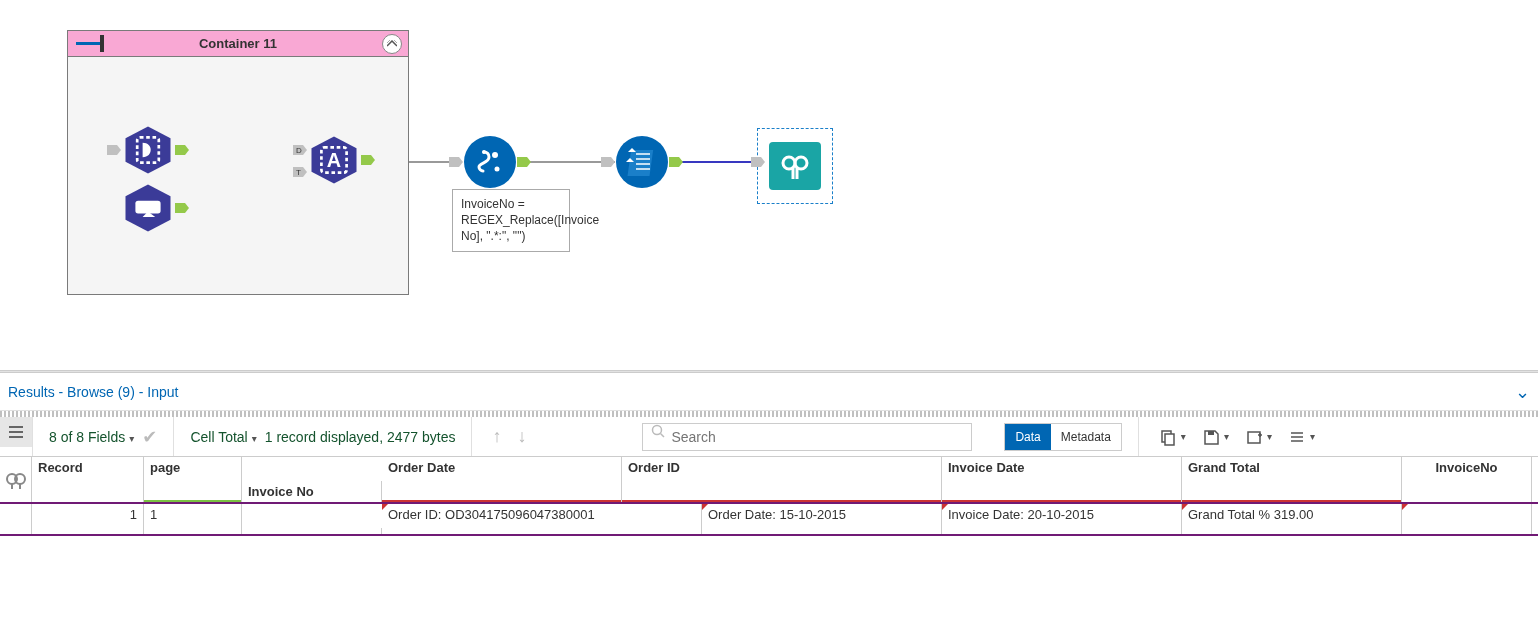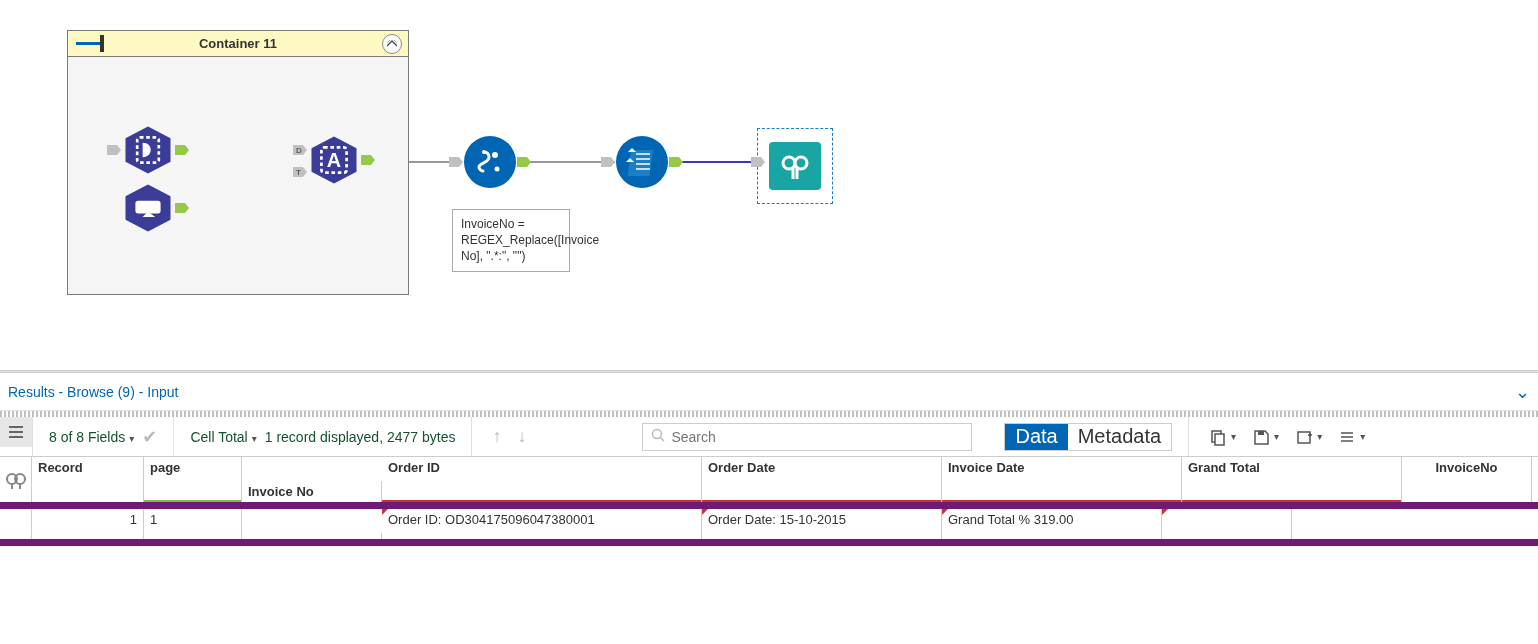--- a/index.html
+++ b/index.html
@@ -1,62 +1,62 @@
 <!DOCTYPE html>
 <html><head>
 <meta charset="utf-8">
 <style>
   * { box-sizing: border-box; margin: 0; padding: 0; }
   body { font-family: "Segoe UI", Tahoma, sans-serif; font-size: 13px; background: #fff; color: #333; width: 1538px; }
   .canvas-area { height: 370px; position: relative; background: #fff; }
   .container-box { position: absolute; left: 67px; top: 30px; width: 342px; height: 265px; border: 1px solid #7a7a7a; background: #f5f5f5; }
-  .container-header { height: 26px; border-bottom: 1px solid #7a7a7a; display: flex; align-items: center; background: #fef9c3; position: relative; }
+  .container-header { height: 26px; border-bottom: 1px solid #7a7a7a; display: flex; align-items: center; background: #f9a8d4; position: relative; }
   .container-title { flex: 1; text-align: center; font-weight: 600; color: #333; }
   .container-icon-left { position: absolute; left: 8px; top: 4px; width: 28px; height: 17px; }
   .container-icon-left .bar { width: 28px; height: 3px; background: #0066b3; position: absolute; top: 7px; }
   .container-icon-left .cap { width: 4px; height: 17px; background: #333; position: absolute; right: 0; top: 0; }
   .container-collapse { position: absolute; right: 6px; top: 3px; width: 20px; height: 20px; border-radius: 10px; border: 1px solid #888; display: flex; align-items: center; justify-content: center; font-size: 10px; color: #555; background: #fff; }
   .canvas-area svg.connector-svg { position: absolute; left: 0; top: 0; width: 840px; height: 340px; pointer-events: none; }
   .tool { position: absolute; width: 56px; height: 56px; display: flex; align-items: center; justify-content: center; }
   .hex-svg { width: 54px; height: 54px; }
   .circ-tool { width: 52px; height: 52px; border-radius: 50%; display: flex; align-items: center; justify-content: center; }
   .formula-circle { background: #0066b3; }
   .data-circle { background: #0066b3; }
   .browse-box { width: 52px; height: 48px; background: #1aa5a5; display: flex; align-items: center; justify-content: center; border-radius: 4px; }
   .browse-selected { position: absolute; border: 1px dashed #1a7fc9; padding: 9px; }
-  .formula-note { position: absolute; left: 452px; top: 209px; width: 118px; border: 1px solid #aaa; background: #fff; padding: 6px 8px; font-size: 12px; line-height: 1.35; color: #333; }
+  .formula-note { position: absolute; left: 452px; top: 189px; width: 118px; border: 1px solid #aaa; background: #fff; padding: 6px 8px; font-size: 12px; line-height: 1.35; color: #333; }
   .anchor-port { position: absolute; width: 14px; height: 14px; }
   .port-in { fill: #c0c0c0; }
   .port-out { fill: #94c94a; }
   
   .panel-divider { height: 3px; background: #e2e2e2; border-top: 1px solid #ccc; border-bottom: 1px solid #ccc; }
   .results-bar { height: 38px; display: flex; align-items: center; padding: 0 8px; color: #0066b3; border-bottom: 1px solid #e0e0e0; }
   .results-bar .rb-text { font-size: 14px; }
   .results-bar .chev { margin-left: auto; color: #0066b3; font-size: 18px; }
   .grip-dots { height: 6px; background: repeating-linear-gradient(90deg, #c0c0c0 0 2px, transparent 2px 4px); }
   
   .toolbar { height: 40px; display: flex; align-items: center; border-bottom: 1px solid #ccc; }
   .left-tabs { width: 32px; display: flex; flex-direction: column; }
   .lt-btn { height: 30px; display: flex; align-items: center; justify-content: center; color: #666; }
   .lt-btn.active { background: #e6e6e6; }
   .tb-chunk { display: flex; align-items: center; gap: 8px; padding: 0 16px; height: 100%; border-left: 1px solid #e0e0e0; }
   .tb-chunk:first-of-type { border-left: none; }
   .tb-label { font-size: 14px; color: #14532d; }
   .caret-down::after { content: "▾"; margin-left: 4px; font-size: 10px; color: #555; }
   .check-gray { color: #bbb; font-size: 18px; }
   .arrow-nav { color: #bbb; font-size: 18px; padding: 0 4px; }
-  .search-box { display: flex; align-items: center; border: 1px solid #ccc; height: 28px; width: 330px; padding: 0 8px; }
+  .search-box { display: flex; border: 1px solid #ccc; height: 28px; width: 330px; padding: 0 8px; }
   .search-box input { border: none; outline: none; font-size: 14px; flex: 1; color: #888; }
   .search-icon { color: #bbb; margin-right: 6px; }
   .data-meta { display: flex; border: 1px solid #ccc; height: 28px; overflow: hidden; }
-  .dm-tab { padding: 12px 10px; display: flex; align-items: center; font-size: 20px; }
+  .dm-tab { padding: 12px 10px; display: flex; align-items: center; font-size: 12px; }
   .dm-tab.active { background: #0066b3; color: #fff; }
   .tb-icon { color: #555; font-size: 16px; padding: 0 4px; display: flex; align-items: center; }
   
-  .grid-row { display: flex; border-bottom: 7px solid #701a75; min-height: 26px; }
+  .grid-row { display: flex; border-bottom: 2px solid #701a75; min-height: 26px; }
   .left-icon-col { width: 32px; border-right: 1px solid #ccc; }
   .hdr-cell { border-right: 1px solid #ccc; padding: 3px 6px; font-weight: 600; font-size: 13px; background: #fff; position: relative; }
   .hdr-red::after { content: ""; position: absolute; left: 0; right: 0; bottom: 0; height: 2px; background: #cc3333; }
   .hdr-green::after { content: ""; position: absolute; left: 0; right: 0; bottom: 0; height: 2px; background: #7bc043; }
   .data-cell { border-right: 1px solid #ccc; padding: 3px 6px; font-size: 13px; position: relative; }
   .red-tri::before { content: ""; position: absolute; left: 0; top: 0; width: 0; height: 0; border-style: solid; border-width: 6px 6px 0 0; border-color: #cc3333 transparent transparent transparent; }
   .col-record { width: 112px; text-align: right; }
   .col-page { width: 98px; }
   .col-invno { width: 140px; margin-top: 24px; }
   .col-orderid { width: 320px; }
@@ -286,29 +286,30 @@
       <svg width="22" height="18" viewBox="0 0 22 18">
           <circle cx="7" cy="8" r="5" fill="none" stroke="#888" stroke-width="2"></circle>
           <circle cx="15" cy="8" r="5" fill="none" stroke="#888" stroke-width="2"></circle>
           <line x1="7" y1="13" x2="7" y2="18" stroke="#888" stroke-width="2"></line>
           <line x1="15" y1="13" x2="15" y2="18" stroke="#888" stroke-width="2"></line>
         </svg>
     </div>
     <div class="hdr-cell col-record" style="text-align:left;">Record</div>
     <div class="hdr-cell col-page hdr-green">page</div>
     <div class="hdr-cell col-invno">Invoice No</div>
+    <div class="hdr-cell col-orderdate hdr-red">Order Date</div>
     <div class="hdr-cell col-orderid hdr-red">Order ID</div>
-    <div class="hdr-cell col-orderdate hdr-red">Order Date</div>
     <div class="hdr-cell col-invdate hdr-red">Invoice Date</div>
     <div class="hdr-cell col-grand hdr-red">Grand Total</div>
     <div class="hdr-cell col-invno2">InvoiceNo</div>
   </div>
   <div class="grid-row">
     <div class="left-icon-col"></div>
     <div class="data-cell col-record">1</div>
     <div class="data-cell col-page" style="text-align:left;">1</div>
     <div class="data-cell col-invno"></div>
     <div class="data-cell col-orderid red-tri">Order ID: OD304175096047380001</div>
     <div class="data-cell col-orderdate red-tri">Order Date: 15-10-2015</div>
+    <div class="data-cell col-invdate red-tri">Invoice Date: 20-10-2015</div>
     <div class="data-cell col-grand red-tri">Grand Total % 319.00</div>
     <div class="data-cell col-invno2 red-tri"></div>
   </div>
 </div>
 
 </body></html>

